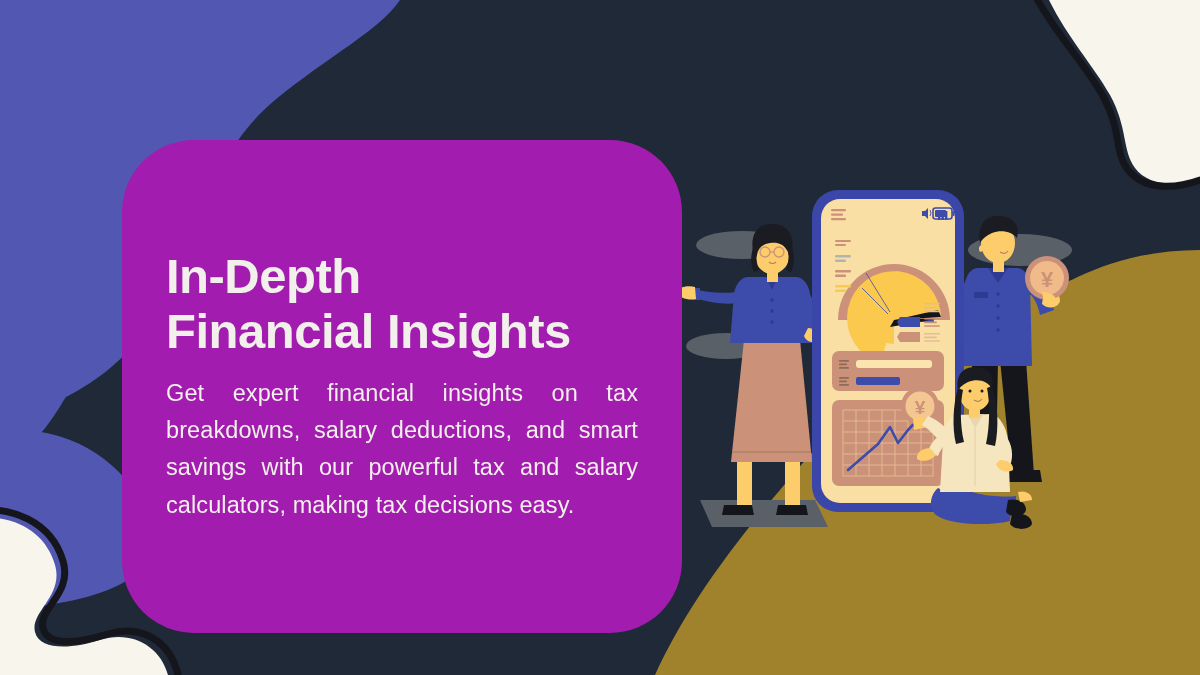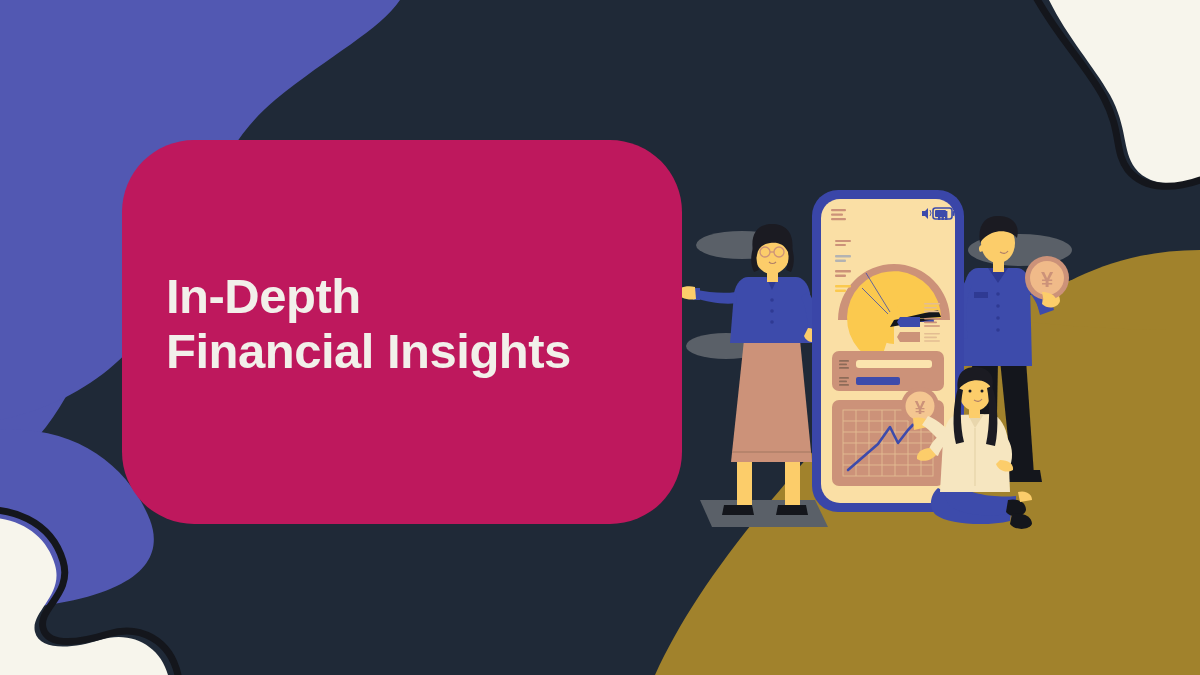--- a/index.html
+++ b/index.html
@@ -4,22 +4,22 @@
 <style>
   html,body{margin:0;padding:0;}
   body{
     width:1200px;height:675px;overflow:hidden;
     font-family:"Liberation Sans", sans-serif;
     background:#1f2937;
   }
   #stage{position:relative;width:1200px;height:675px;overflow:hidden;background:#1f2937;}
   .layer{position:absolute;top:0;left:0;width:1200px;height:675px;}
   #hero-card{
-    position:absolute;left:122px;top:140px;width:560px;height:384px;
-    background:#be185d;border-radius:72px;
+    position:absolute;left:122px;top:140px;width:560px;height:493px;
+    background:#a21caf;border-radius:72px;
     display:flex;flex-direction:column;justify-content:center;
     padding:0 44px;box-sizing:border-box;
   }
   #headline{
     color:#f2f0ea;font-weight:bold;font-size:49px;line-height:1.12;
     letter-spacing:-0.5px;margin:0 0 16px 0;white-space:pre-line;
   }
   #subcopy{
     color:#f2f0ea;font-size:23.5px;line-height:1.58;margin:0;
     text-align:justify;text-justify:inter-word;letter-spacing:0.1px;
@@ -282,15 +282,16 @@
       <path d="M 992,386 C 998,402 999,428 995,446 L 986,444 C 990,426 990,402 987,388 Z" fill="#1b1b22"></path>
       <path d="M 974,400 C 977,402 980,402 982,399" stroke="#b07f68" stroke-width="1.2" fill="none"></path>
       <circle cx="970" cy="391" r="1.5" fill="#1b1b22"></circle>
       <circle cx="982" cy="391" r="1.5" fill="#1b1b22"></circle>
     </g>
   </svg>
 
   <div id="hero-card">
     <h1 id="headline">In-Depth
 Financial Insights</h1>
+    <p id="subcopy">Get expert financial insights on tax breakdowns, salary deductions, and smart savings with our powerful tax and salary calculators, making tax decisions easy.</p>
   </div>
 
 </div>
 
 </body></html>

